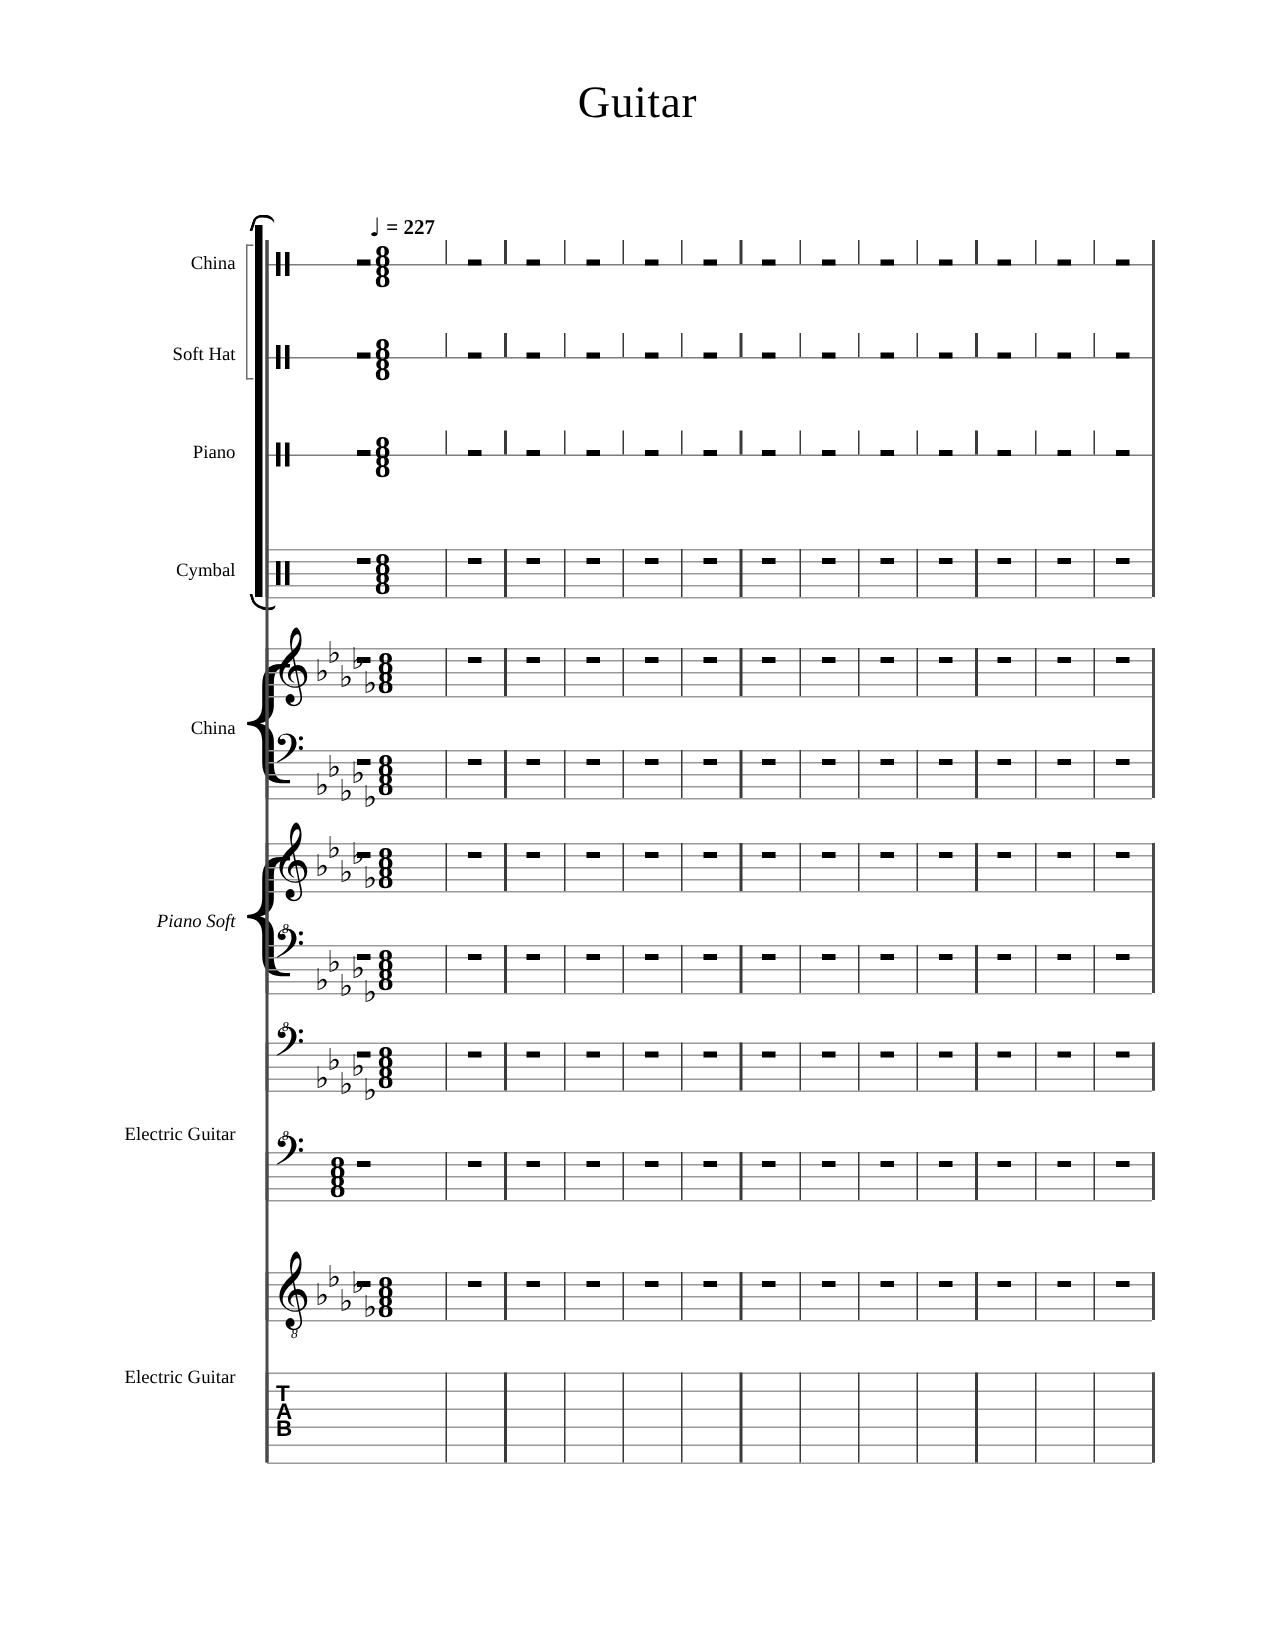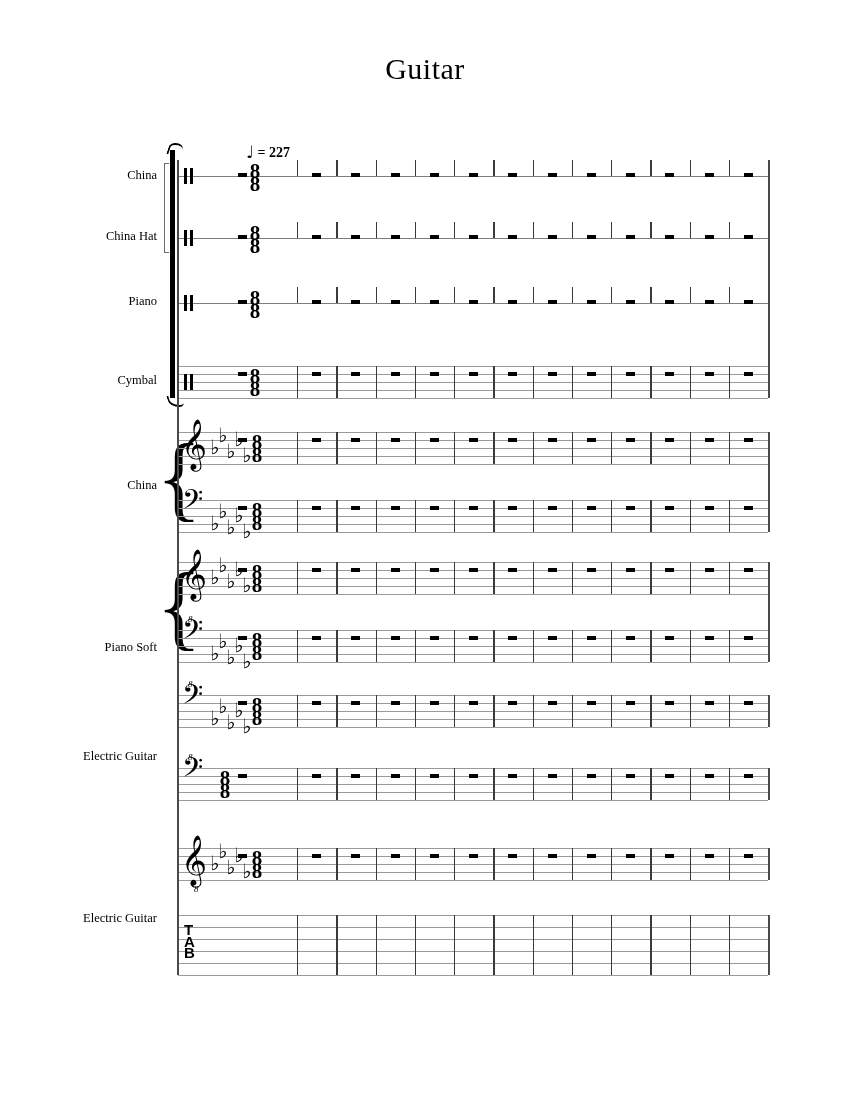--- a/index.html
+++ b/index.html
@@ -222,25 +222,25 @@
 <div id="score-sheet">
 
   <div id="score-title">Guitar</div>
 
   <div id="tempo-mark">
     <span class="note-glyph">♩</span>
     <span>= 227</span>
   </div>
 
   <div class="inst-name" style="left:20px; top:168px; width:137px;">China</div>
-  <div class="inst-name" style="left:20px; top:229px; width:137px;">China Hat</div>
+  <div class="inst-name" style="left:20px; top:229px; width:137px;">Soft Hat</div>
   <div class="inst-name" style="left:20px; top:294px; width:137px;">Piano</div>
   <div class="inst-name" style="left:20px; top:373px; width:137px;">Cymbal</div>
   <div class="inst-name" style="left:20px; top:478px; width:137px;">China</div>
-  <div class="inst-name" style="left:20px; top:640px; width:137px;">Piano Soft</div>
+  <div class="inst-name" style="left:20px; top:607px; width:137px;font-style:italic;">Piano Soft</div>
   <div class="inst-name" style="left:20px; top:749px; width:137px;">Electric Guitar</div>
   <div class="inst-name" style="left:20px; top:911px; width:137px;">Electric Guitar</div>
 
   <div class="sys-bracket" style="top:150px; height:248px;"></div>
   <div style="position:absolute; left:168px; top:143px; width:13px; height:9px;
               border-top:2.5px solid #000; border-right:0; border-radius:60% 100% 0 0;
               border-left:2.5px solid #000; transform:skewX(-18deg);"></div>
   <div style="position:absolute; left:168px; top:396px; width:13px; height:9px;
               border-bottom:2.5px solid #000; border-left:2.5px solid #000;
               border-radius:0 0 60% 100%; transform:skewX(18deg);"></div>

